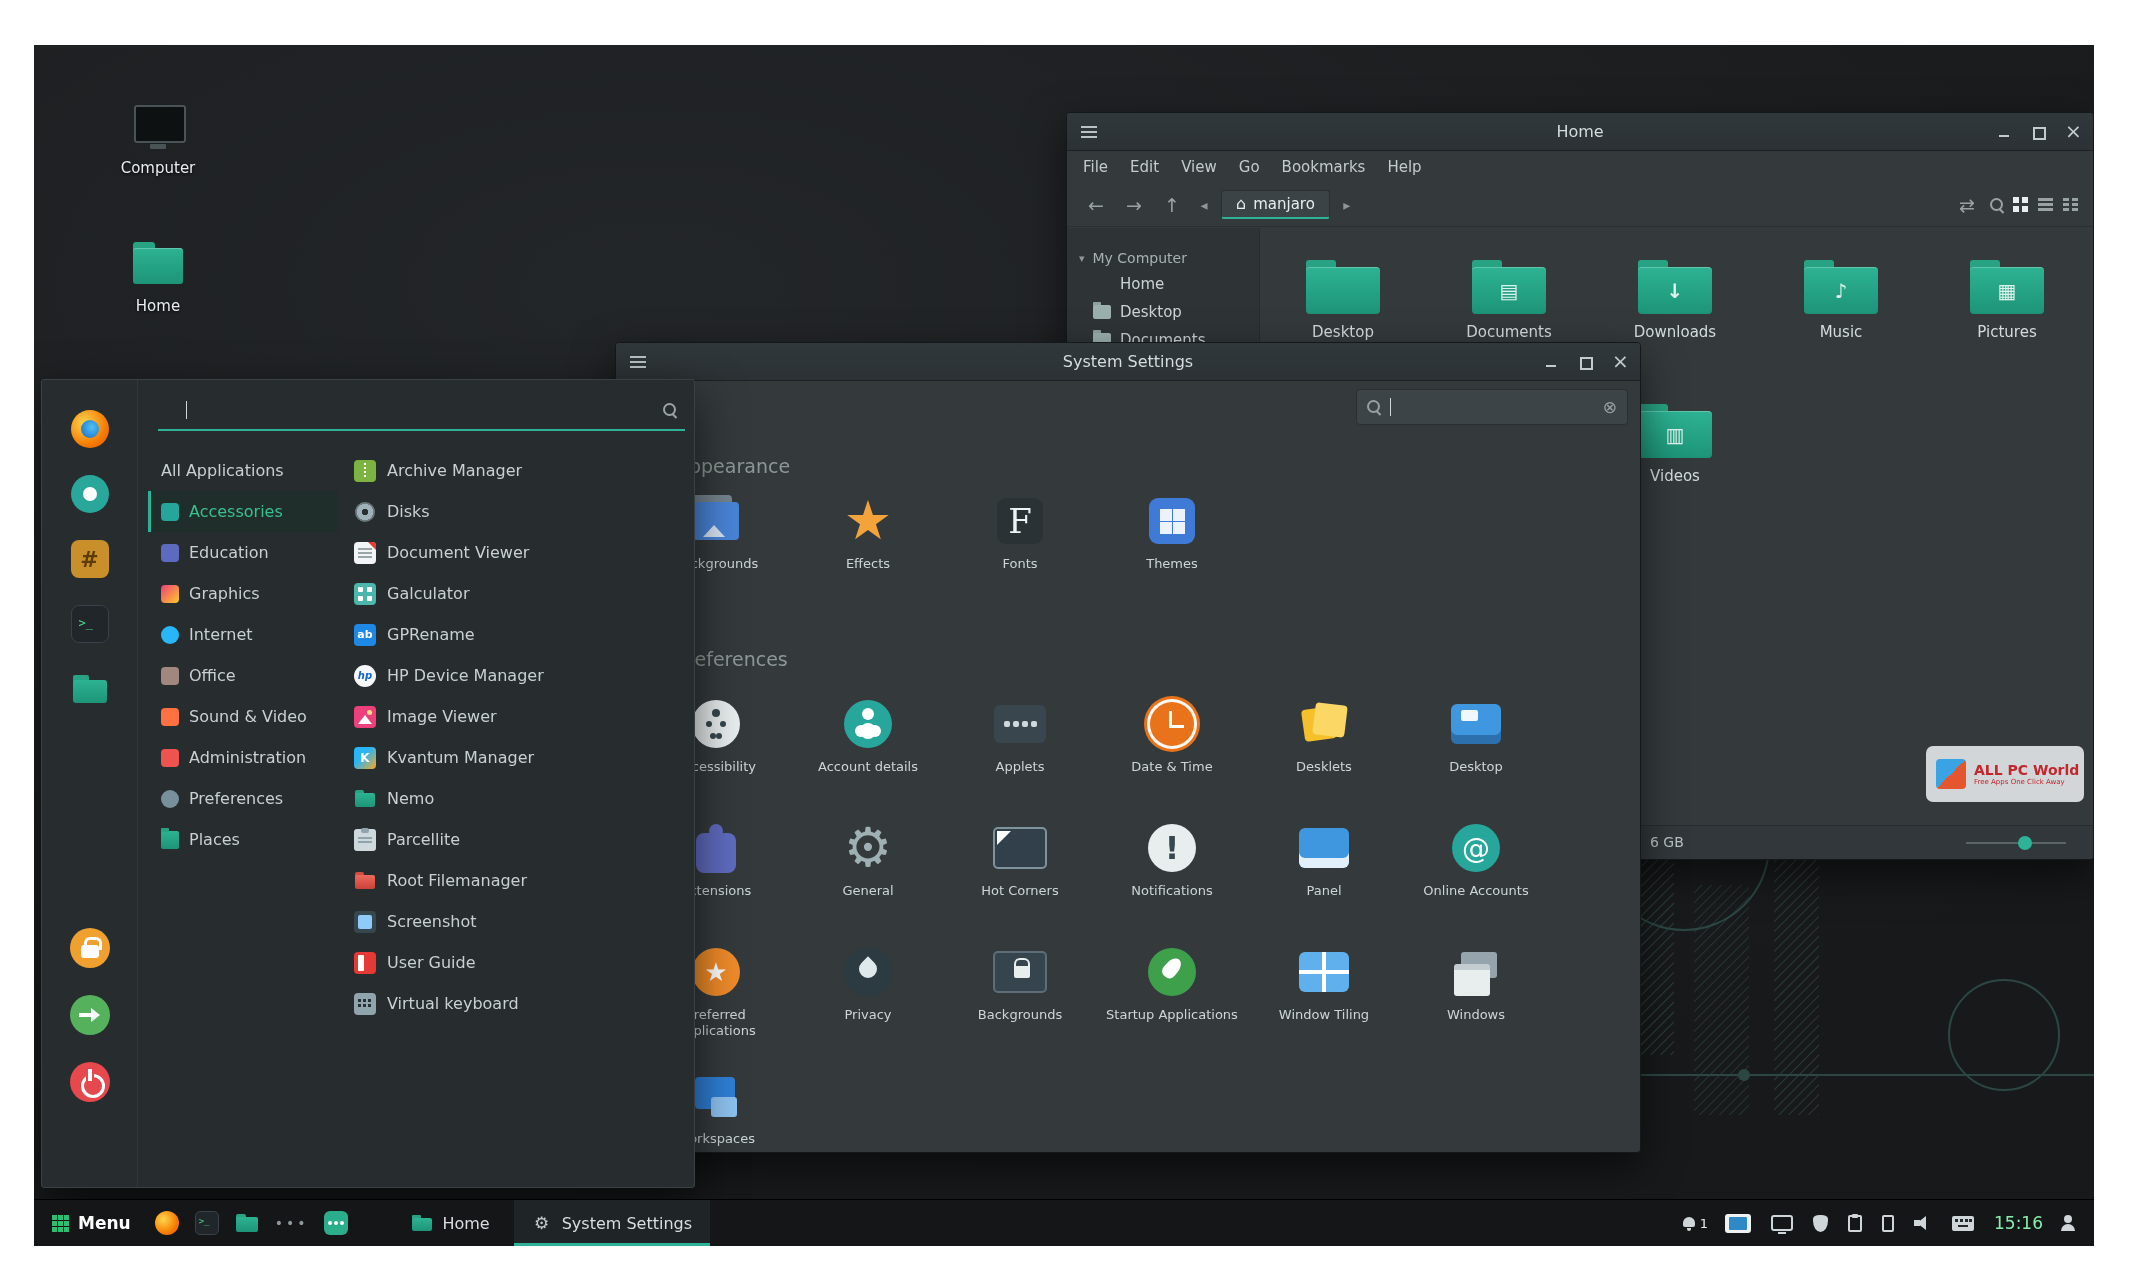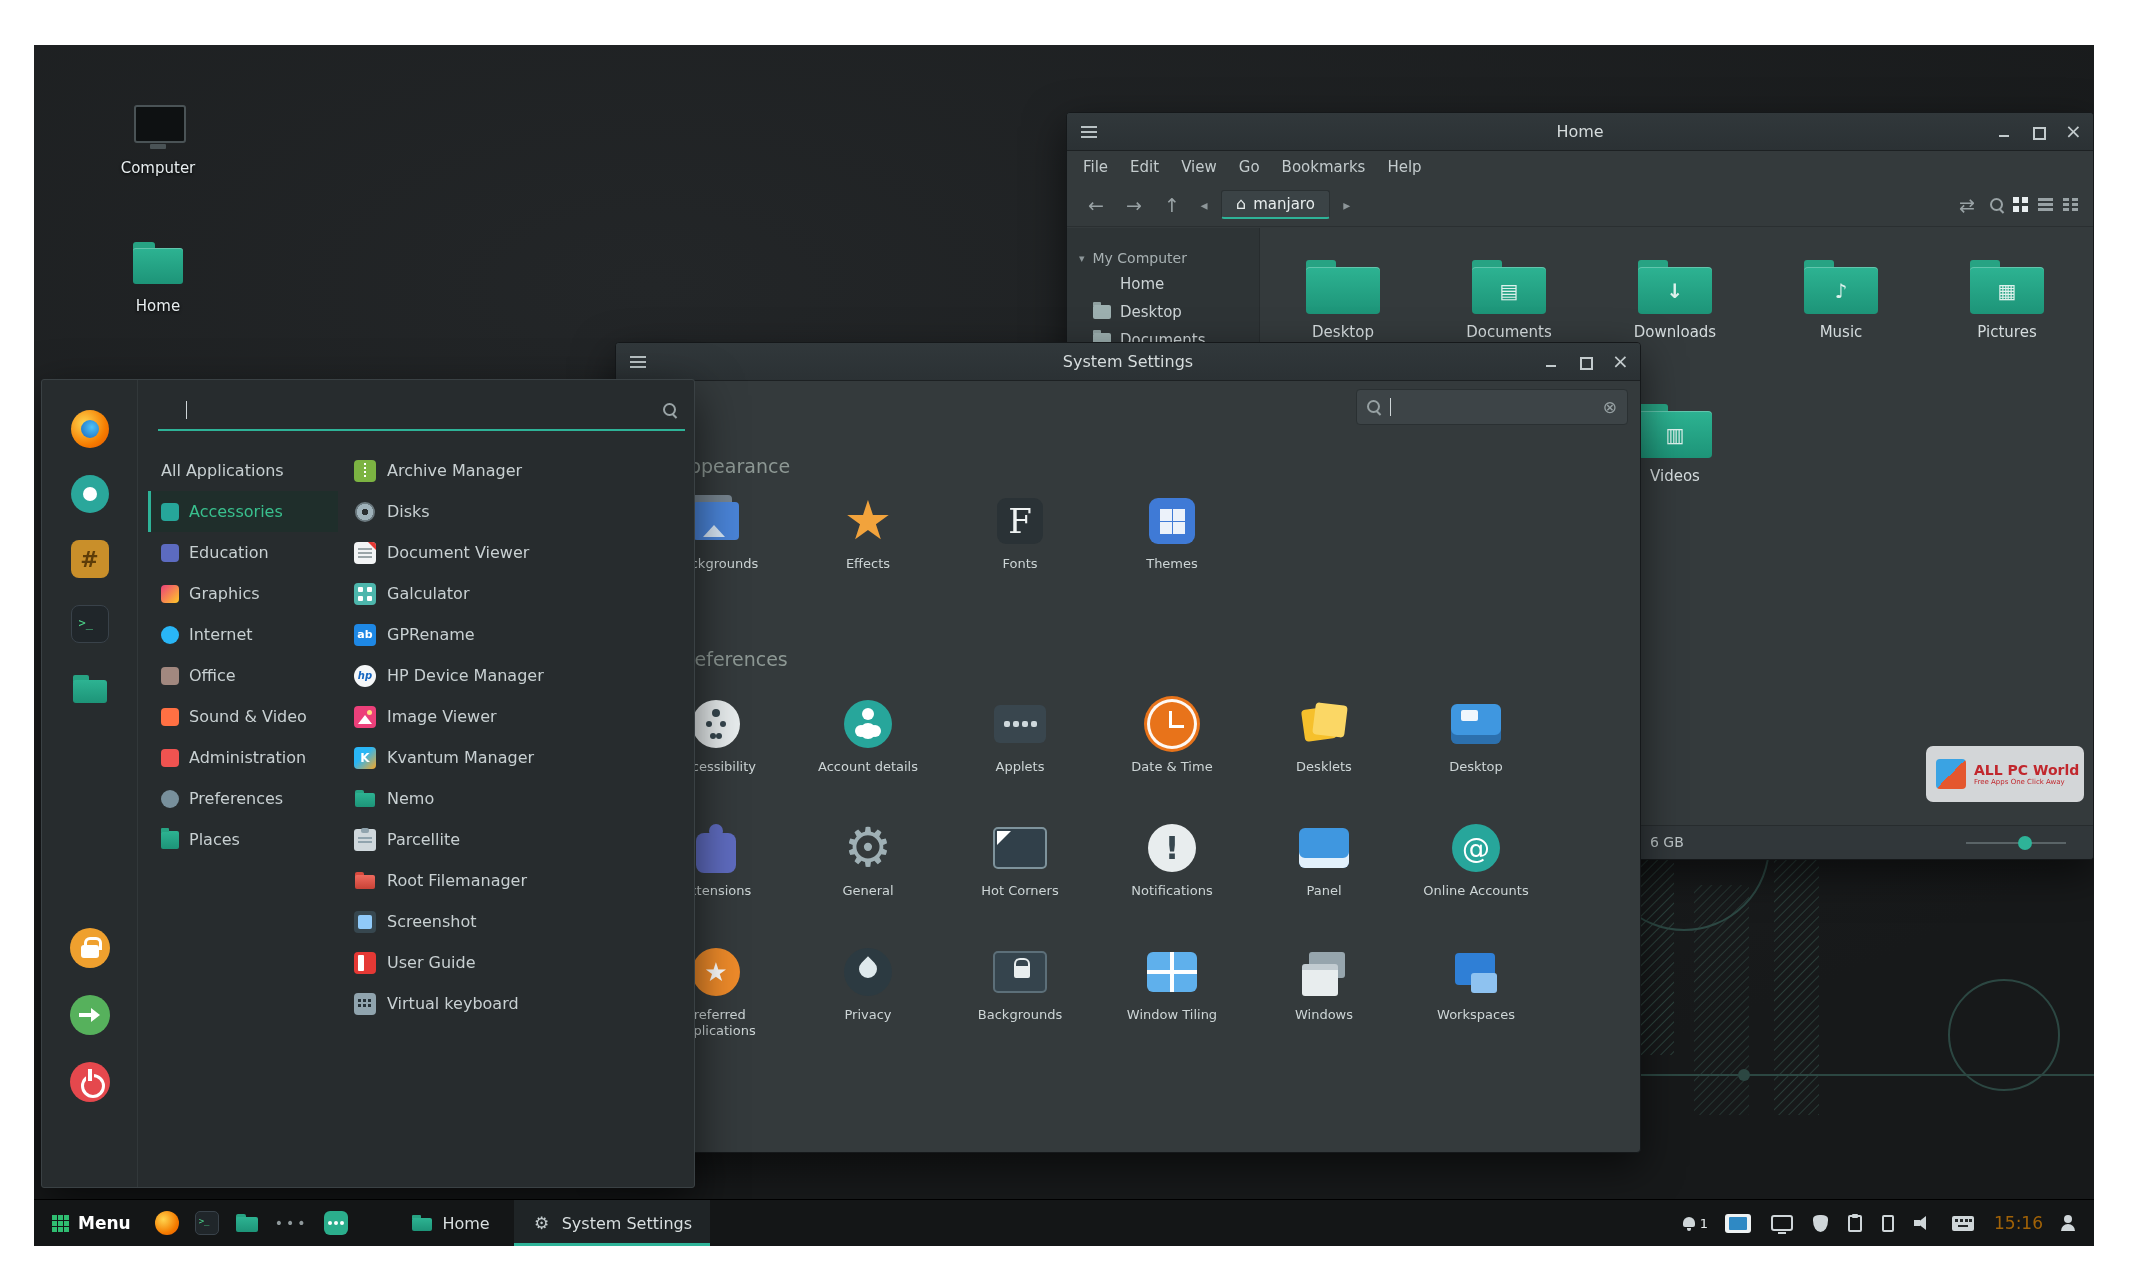--- a/index.html
+++ b/index.html
@@ -243,21 +243,21 @@
   .tr-tablet{width:12px;height:17px;border:2px solid #cfd6d9;border-radius:2px}
   .tr-volume{width:18px;height:16px}
   .tr-volume::before{content:"";position:absolute;left:0;top:5px;width:6px;height:6px;background:#cfd6d9}
   .tr-volume::after{content:"";position:absolute;left:3px;top:1px;border-right:9px solid #cfd6d9;border-top:7px solid transparent;border-bottom:7px solid transparent}
   .tr-kbd{width:22px;height:15px;background:#cfd6d9;border-radius:2px}
   .tr-kbd::before{content:"";position:absolute;left:6px;top:9px;width:10px;height:2px;background:#24282a}
   .tr-kbd::after{content:"";position:absolute;left:3px;top:3px;width:3px;height:3px;background:#24282a;box-shadow:5px 0 0 #24282a,10px 0 0 #24282a,14px 0 0 #24282a}
   .tr-user{width:16px;height:16px}
   .tr-user::before{content:"";position:absolute;left:4px;top:0;width:8px;height:8px;border-radius:50%;background:#cfd6d9}
   .tr-user::after{content:"";position:absolute;left:1px;top:9px;width:14px;height:7px;border-radius:7px 7px 0 0;background:#cfd6d9}
-  .clock{font-size:17px;color:#a16207}
+  .clock{font-size:17px;color:#86efac}
 </style>
 </head>
 <body>
 
 <div class="stage">
   <div class="desktop">
 
     <svg class="deco" viewBox="0 0 560 430">
       <defs>
         <pattern id="h" width="7" height="7" patternTransform="rotate(45)" patternUnits="userSpaceOnUse">
@@ -527,20 +527,24 @@
             <div class="stile">
               <span class="sicon si-privacy"></span>
               <span class="slabel">Privacy</span>
             </div>
 
             <div class="stile">
               <span class="sicon si-screensaver"></span>
               <span class="slabel">Backgrounds</span>
             </div>
 
+            <div class="stile">
+              <span class="sicon si-startup"></span>
+              <span class="slabel">Startup Applications</span>
+            </div>
 
             <div class="stile">
               <span class="sicon si-tiling"></span>
               <span class="slabel">Window Tiling</span>
             </div>
 
             <div class="stile">
               <span class="sicon si-windows"></span>
               <span class="slabel">Windows</span>
             </div>

